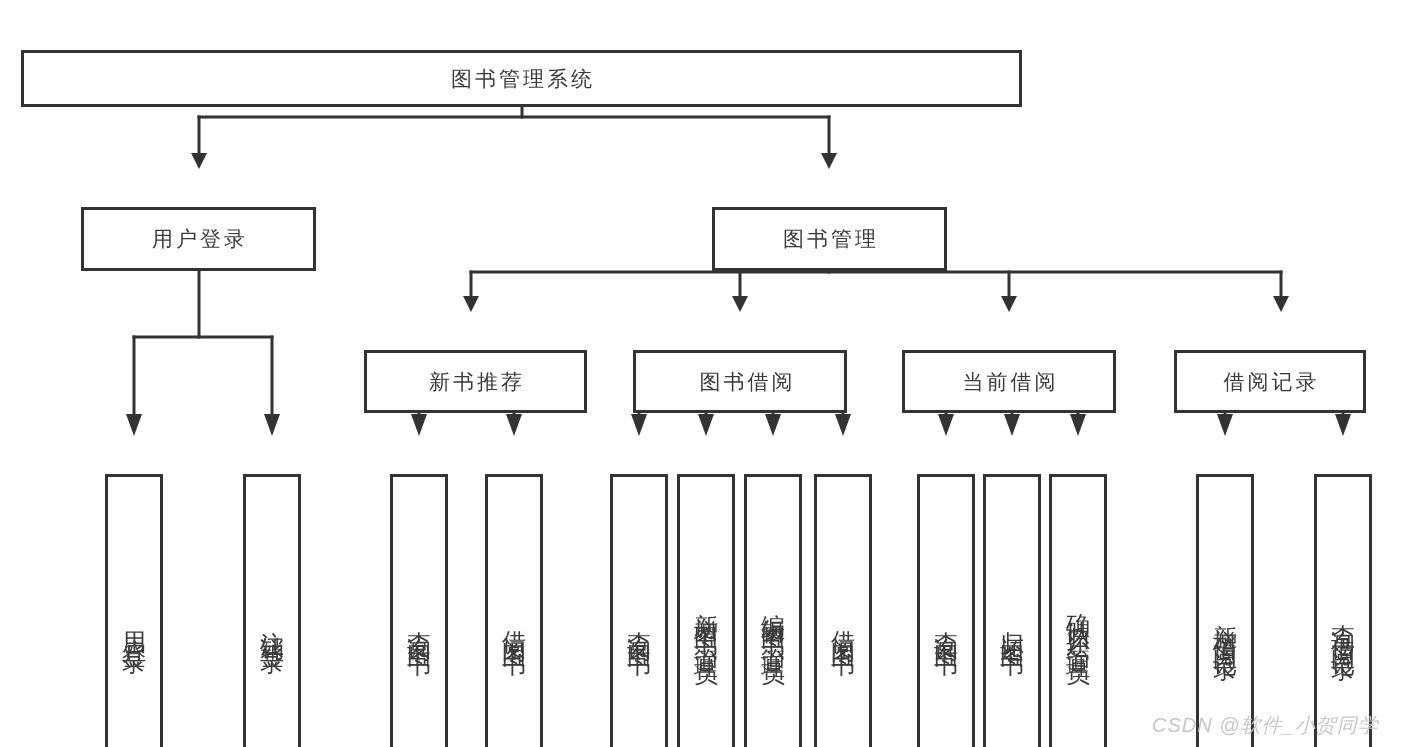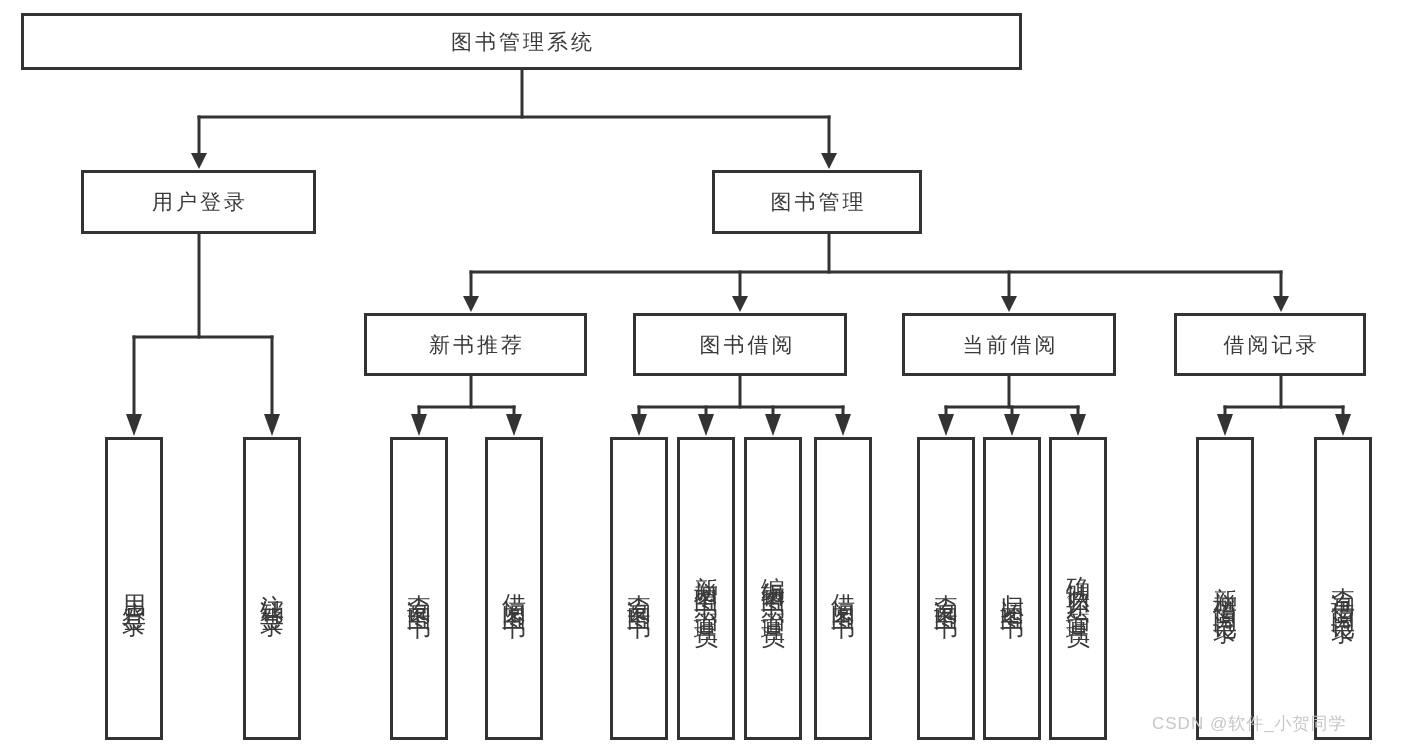--- a/index.html
+++ b/index.html
@@ -14,55 +14,57 @@
   .box{
     position:absolute;
     box-sizing:border-box;
     border:3px solid #333333;
     background:#ffffff;
     display:flex;
     align-items:center;
     justify-content:center;
     color:#3a3a3a;
     z-index:2;
+    margin-top:37px;
   }
   .h{font-size:21px;letter-spacing:3px;text-indent:3px;white-space:nowrap;}
   .v{
     writing-mode:vertical-rl;
     font-size:24px;
     letter-spacing:7px;
     line-height:1;
     white-space:nowrap;
   }
   
   #n-root{left:21px;top:13px;width:1001px;height:57px;}
   
   #n-login{left:81px;top:170px;width:235px;height:64px;}
-  #n-mgmt{left:712px;top:170px;width:210px;height:64px;}
+  #n-mgmt{left:712px;top:170px;width:235px;height:64px;}
   
   #n-newbook{left:364px;top:313px;width:223px;height:63px;}
   #n-borrow{left:633px;top:313px;width:214px;height:63px;padding-left:12px;}
   #n-current{left:902px;top:313px;width:214px;height:63px;}
   #n-records{left:1174px;top:313px;width:192px;height:63px;}
   
   .leaf{top:437px;width:58px;height:303px;}
   #lf-0{left:105px;}  #lf-1{left:243px;}
   #lf-2{left:390px;}  #lf-3{left:485px;}
   #lf-4{left:610px;}  #lf-5{left:677px;}  #lf-6{left:744px;}  #lf-7{left:814px;}
   #lf-8{left:917px;}  #lf-9{left:983px;}  #lf-10{left:1049px;}
   #lf-11{left:1196px;} #lf-12{left:1314px;}
   #watermark{
     position:absolute;
     left:1152px;top:712px;
     width:250px;
-    font-size:17px;
+    font-size:20px;
     letter-spacing:1px;
     color:#c7c7c7;
     z-index:5;
     white-space:nowrap;
+    font-style:italic;
   }
 </style>
 </head>
 <body>
 
 <div id="canvas">
 
   <svg id="wires" viewBox="0 0 1405 747" xmlns="http://www.w3.org/2000/svg">
     <g stroke="#333333" stroke-width="3" fill="none" stroke-linecap="square">
 

